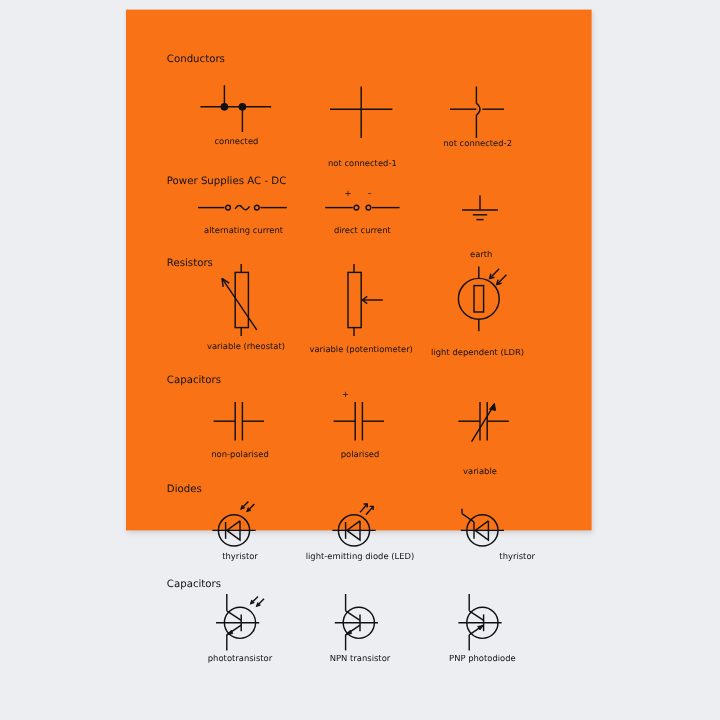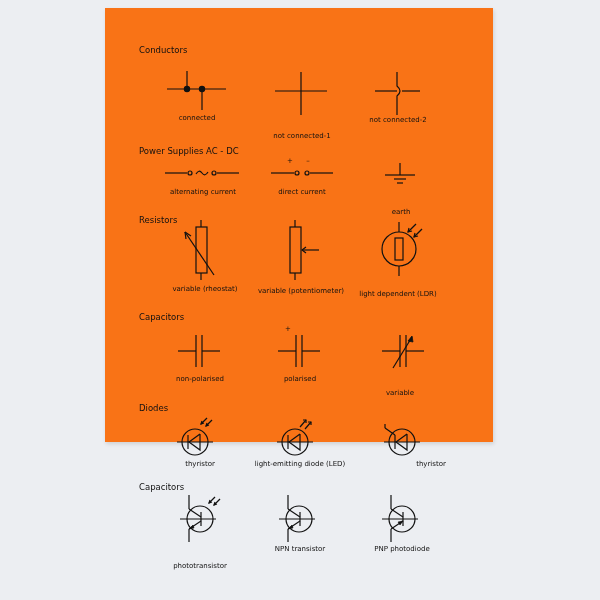--- a/index.html
+++ b/index.html
@@ -177,21 +177,21 @@
     <line x1="21" y1="17" x2="21" y2="31"></line>
     <line x1="9" y1="14" x2="21" y2="22"></line>
     <line x1="21" y1="26" x2="9" y2="34"></line>
     <line x1="9" y1="34" x2="9" y2="47"></line>
     <polygon class="fill" points="9,34 13,30 14,33" style="stroke:#111;stroke-width:0.6"></polygon>
     <line x1="35" y1="2" x2="29" y2="8"></line>
     <polyline points="30,5 29,8 32,7"></polyline>
     <line x1="40" y1="4" x2="34" y2="10"></line>
     <polyline points="35,7 34,10 37,9"></polyline>
   </svg>
-  <div class="label" style="left:35px;top:554px;">phototransistor</div>
+  <div class="label" style="left:35px;top:537px;">phototransistor</div>
 
   <svg class="sym" style="left:174px;top:487px;" width="50" height="50">
     <line x1="9" y1="0" x2="9" y2="14"></line>
     <circle cx="20" cy="24" r="13"></circle>
     <line x1="0" y1="24" x2="36" y2="24"></line>
     <line x1="21" y1="17" x2="21" y2="31"></line>
     <line x1="9" y1="14" x2="21" y2="22"></line>
     <line x1="21" y1="26" x2="9" y2="34"></line>
     <line x1="9" y1="34" x2="9" y2="47"></line>
     <polygon class="fill" points="9,34 13,30 14,33" style="stroke:#111;stroke-width:0.6"></polygon>

